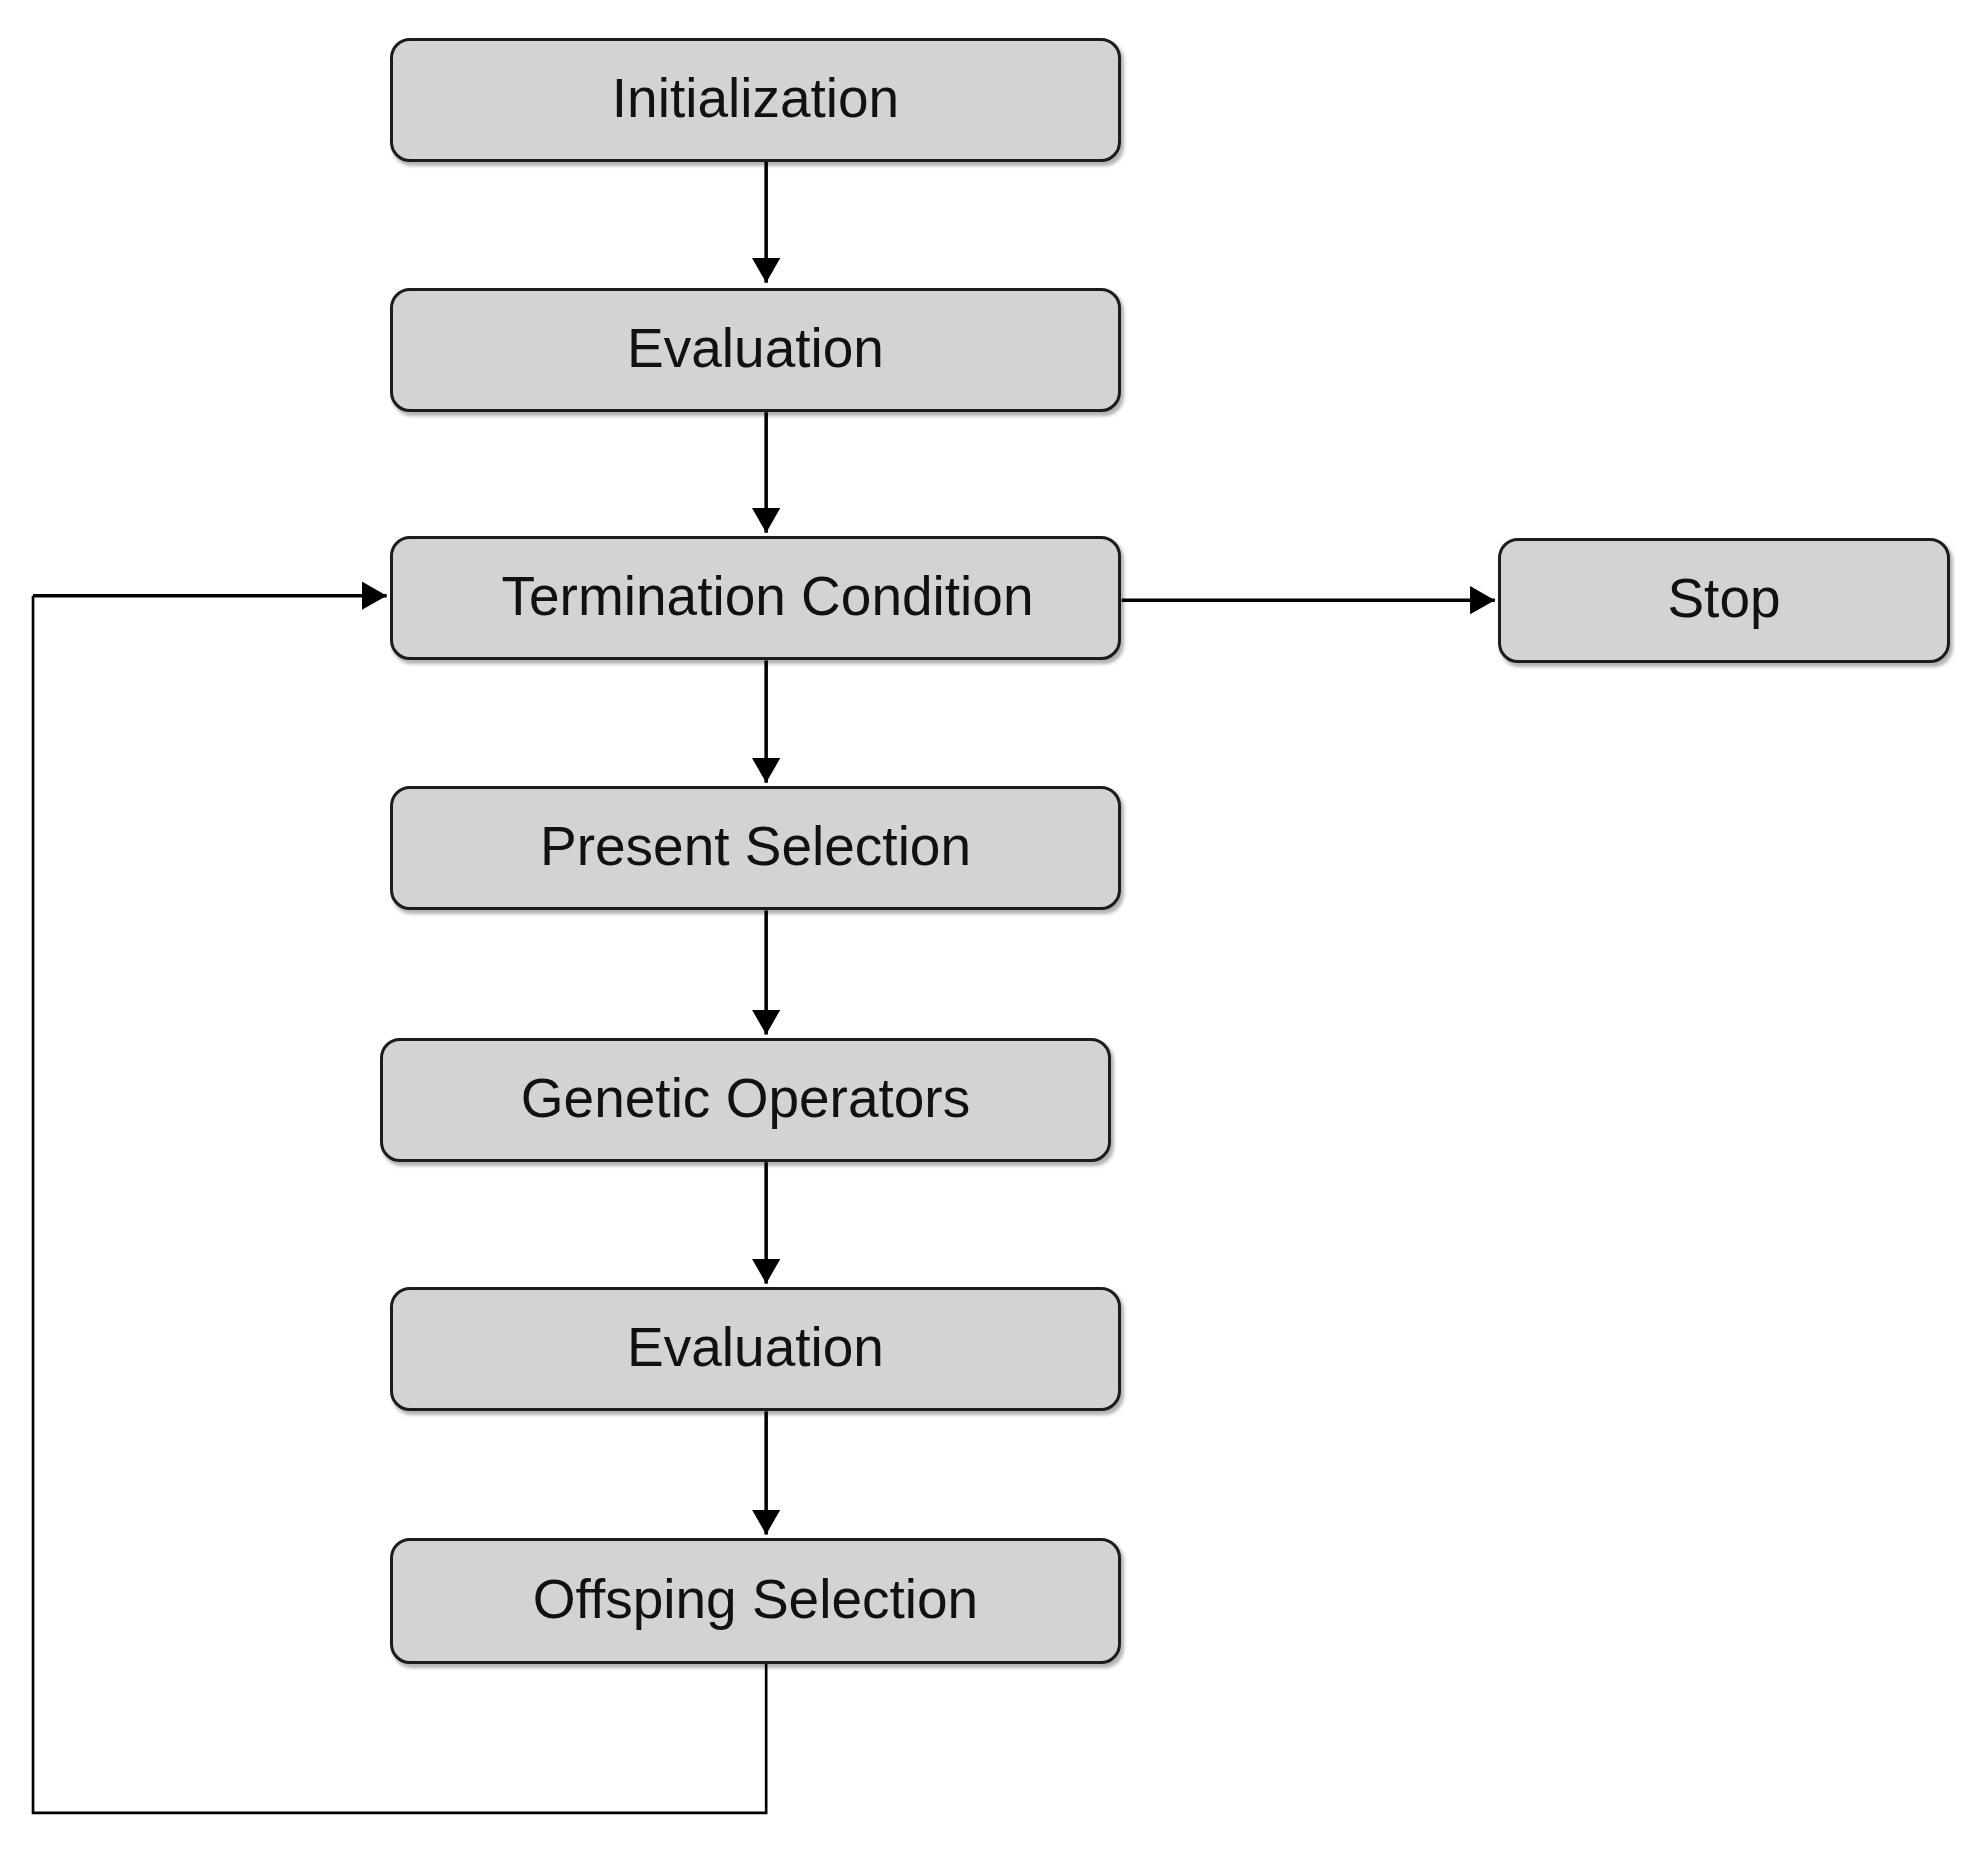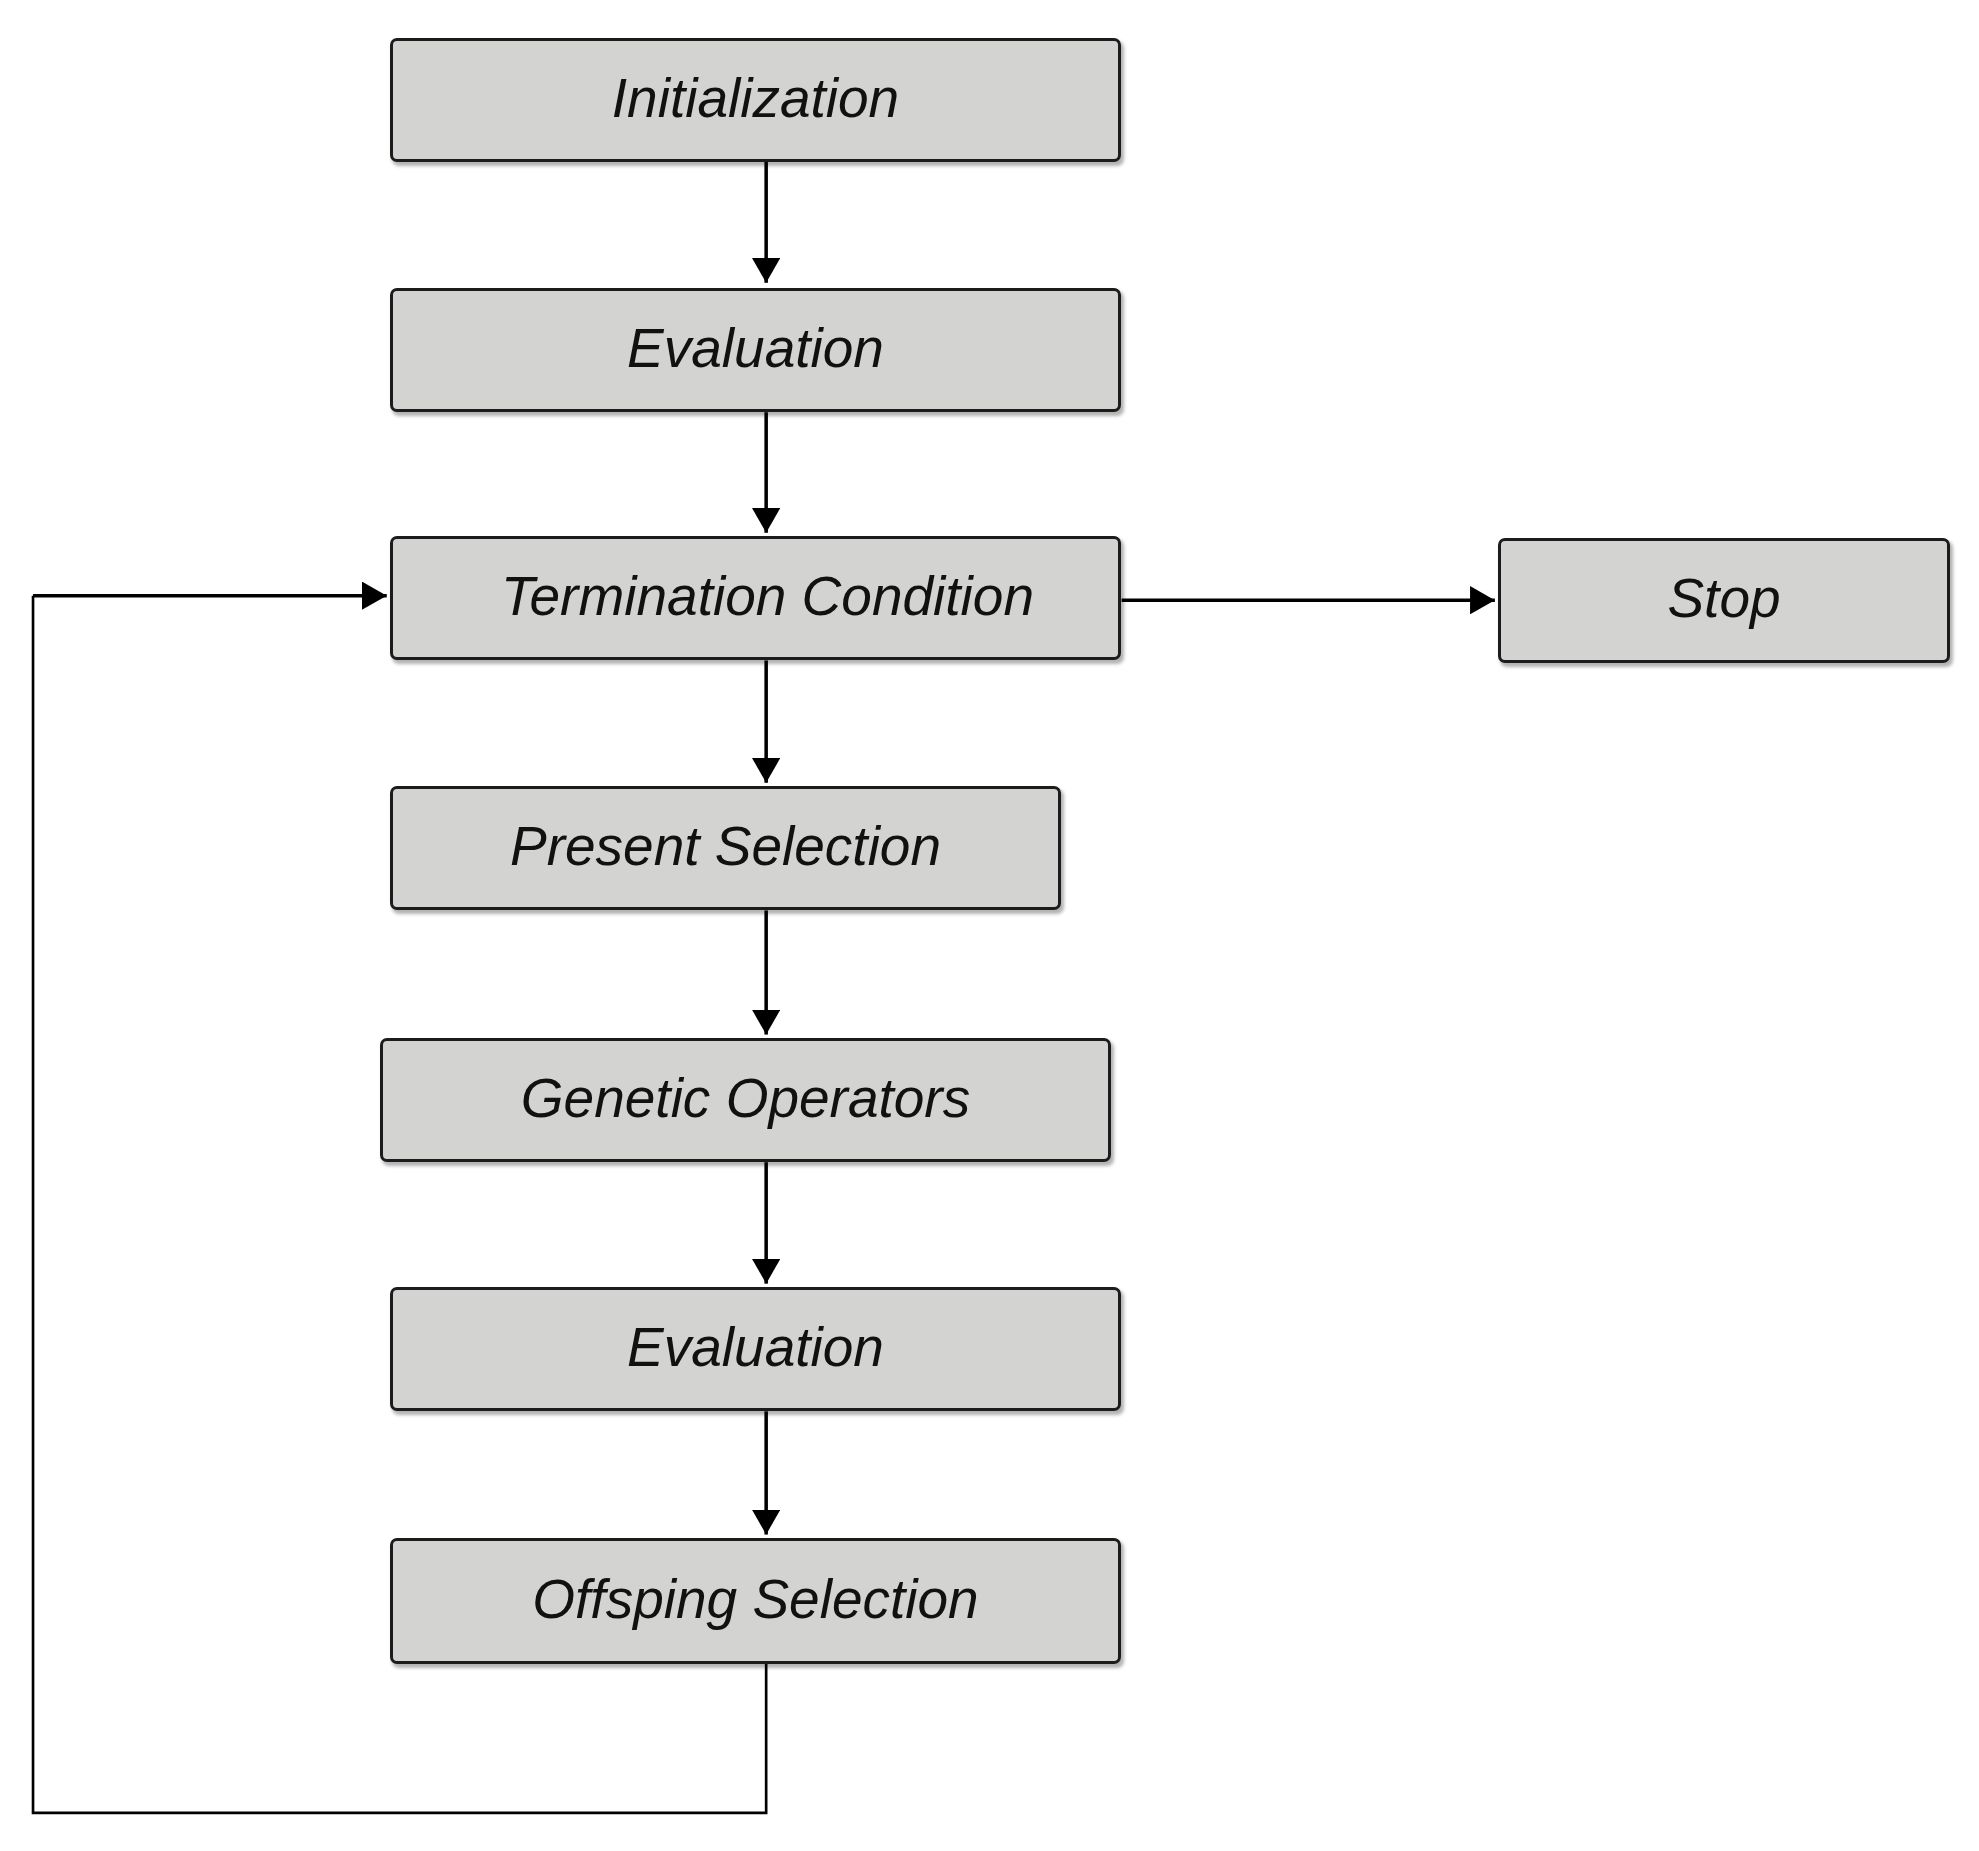--- a/index.html
+++ b/index.html
@@ -27,26 +27,25 @@
     stroke: var(--edge, #000000);
     fill: none;
   }
   .edge.thick { stroke-width: 4; }
   .edge.thin  { stroke-width: 3; }
   .node {
     position: absolute;
     box-sizing: border-box;
     background: var(--node-fill, #d3d3d2);
     border: 3.5px solid var(--node-border, #1c1c1c);
-    border-radius: 7px;
+    border-radius: 20px;
     box-shadow: 2.7px 3.5px 3.5px rgba(0,0,0,0.30);
     display: flex;
     align-items: center;
     justify-content: center;
-    font-style: italic;
   }
   .node-label {
     color: var(--text, #111111);
     font-size: 55px;
     line-height: 1;
     white-space: nowrap;
     letter-spacing: 0px;
     transform: translateY(-1.8px);
   }
 </style>
@@ -83,21 +82,21 @@
   </div>
 
   <div class="node" style="left:390px; top:536px; width:731px; height:124px;padding-left:24px;">
     <span class="node-label">Termination Condition</span>
   </div>
 
   <div class="node" style="left:1498px; top:538px; width:452px; height:125px;">
     <span class="node-label">Stop</span>
   </div>
 
-  <div class="node" style="left:390px; top:786px; width:671px; height:124px;">
+  <div class="node" style="left:390px; top:786px; width:731px; height:124px;">
     <span class="node-label">Present Selection</span>
   </div>
 
   <div class="node" style="left:380px; top:1038px; width:731px; height:124px;">
     <span class="node-label">Genetic Operators</span>
   </div>
 
   <div class="node" style="left:390px; top:1287px; width:731px; height:124px;">
     <span class="node-label">Evaluation</span>
   </div>

